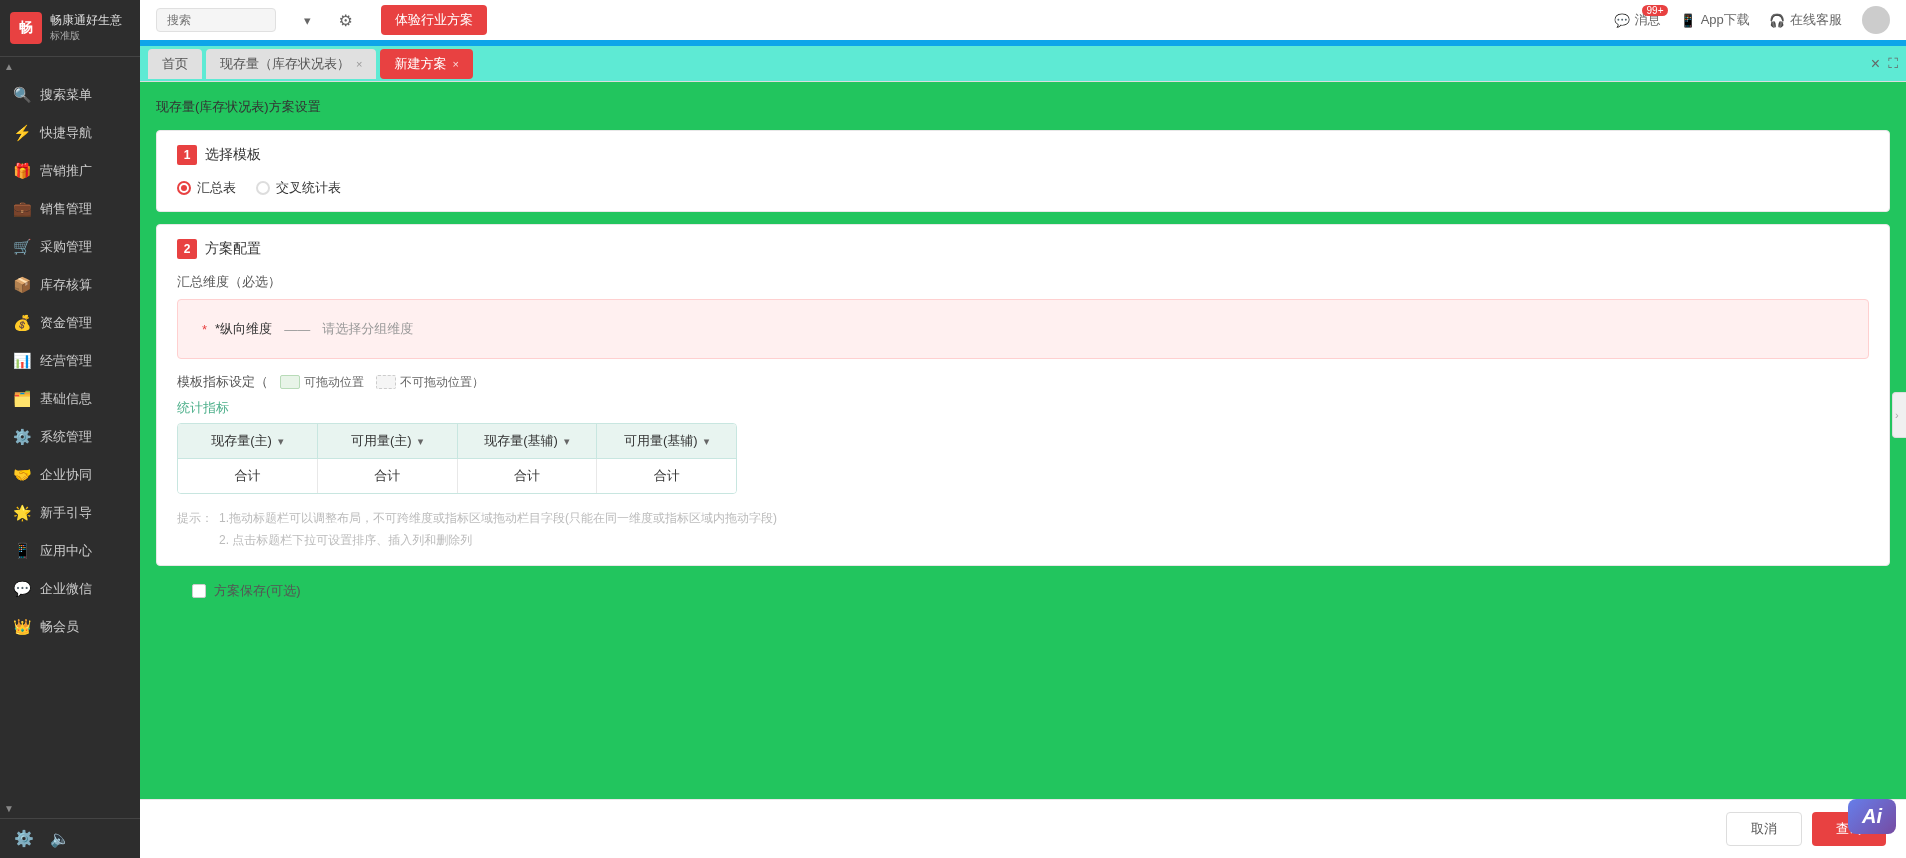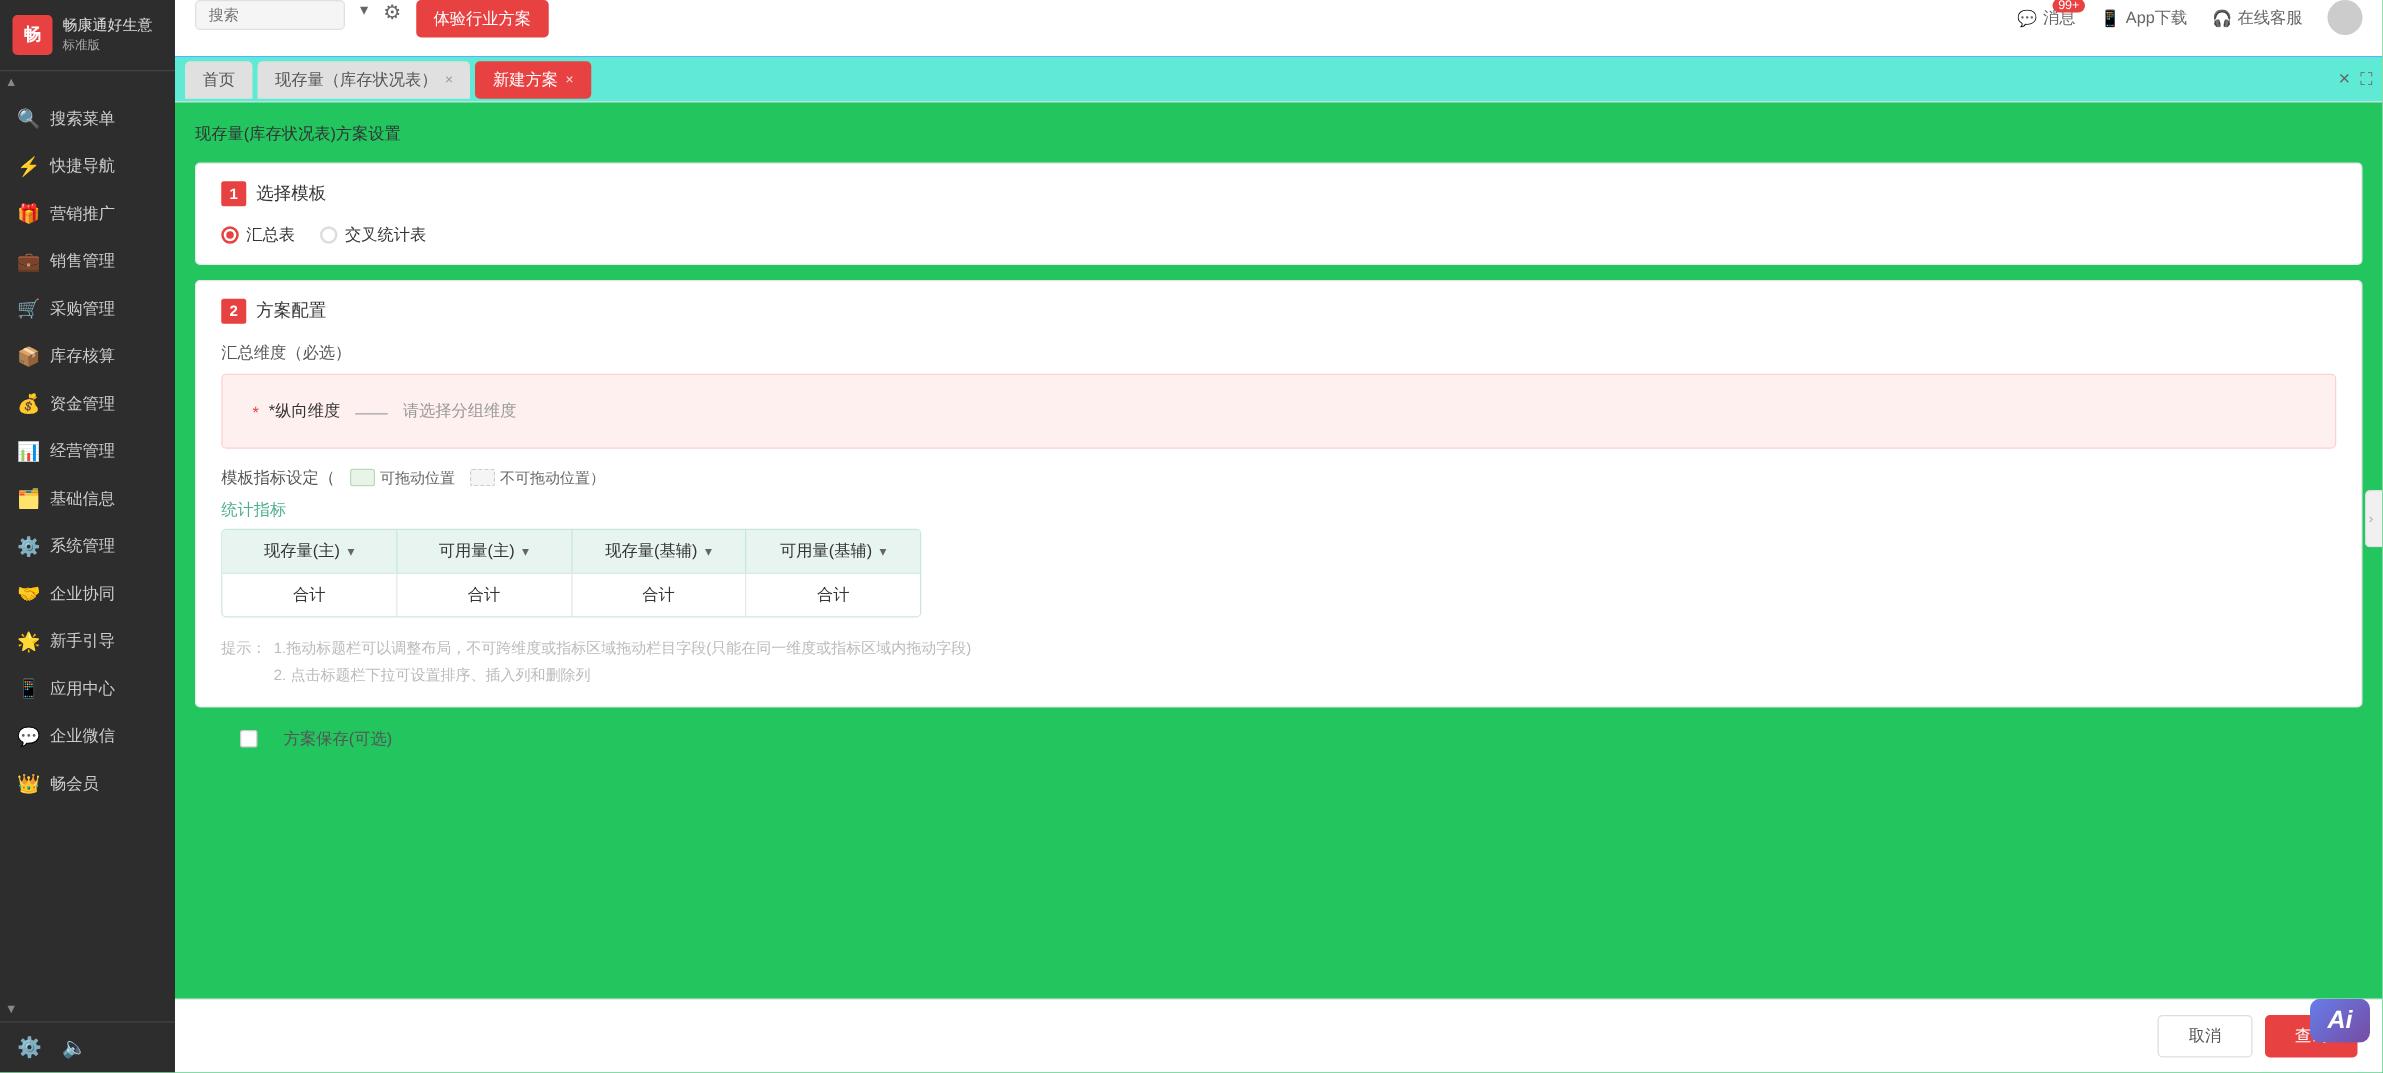--- a/index.html
+++ b/index.html
@@ -48,25 +48,25 @@
     }
     .sidebar-bottom-icon { color: #aaa; cursor: pointer; font-size: 16px; }
 
     
     .main { flex: 1; display: flex; flex-direction: column; overflow: hidden; }
 
     
     .topbar {
       height: 46px;
       background: #fff;
-      border-bottom: 1px solid #0ea5e9;
-      display: flex;
-      align-items: flex-start;
+      border-bottom: 6px solid #0ea5e9;
+      display: flex;
+      align-items: center;
       padding: 0 16px;
-      gap: 12px;
+      gap: 28px;
       flex-shrink: 0;
     }
     .topbar-search {
       background: #f5f5f5;
       border: 1px solid #e0e0e0;
       border-radius: 4px;
       padding: 4px 10px;
       font-size: 12px;
       color: #999;
       width: 120px;
@@ -262,21 +262,21 @@
       color: #333;
     }
     .stats-cell:last-child { border-right: none; }
 
     
     .tips-section { margin-top: 14px; color: #bbb; font-size: 12px; line-height: 1.8; }
     .tips-section .tip-item { display: flex; gap: 6px; }
 
     
     .save-option {
-      display: flex; align-items: center; gap: 21px;
+      display: flex; align-items: center; gap: 8px;
       margin-top: 16px;
       font-size: 13px; color: #555; padding-left: 36px;
     }
     .save-checkbox {
       width: 14px; height: 14px;
       border: 1px solid #ccc;
       border-radius: 2px;
       background: #fff;
     }
 

